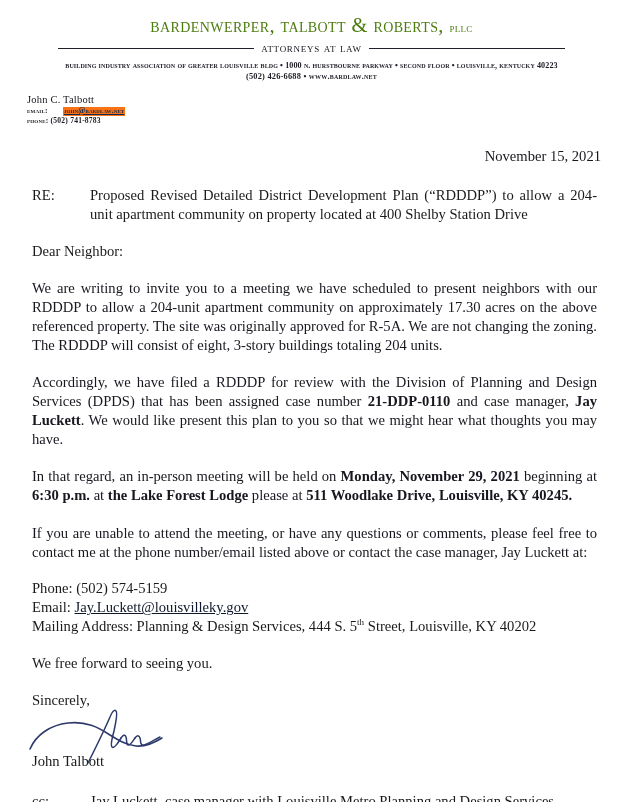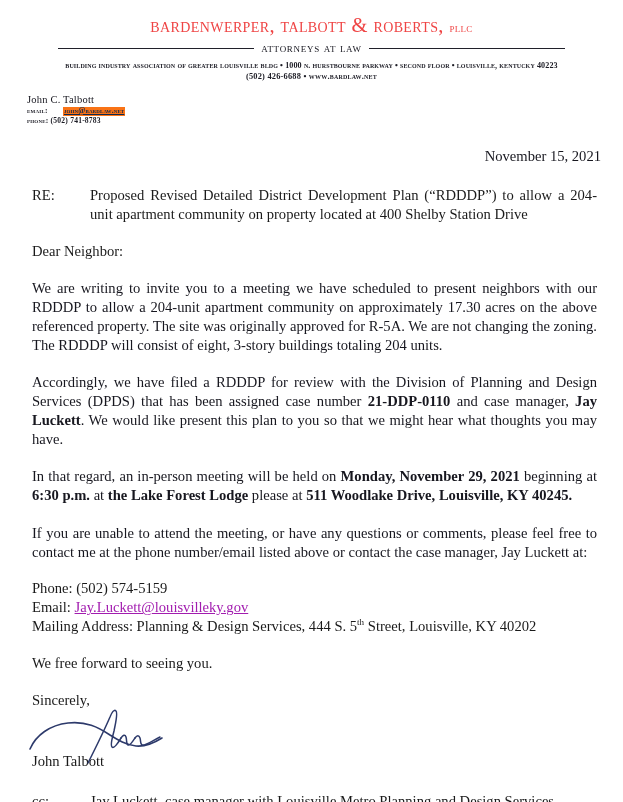--- a/index.html
+++ b/index.html
@@ -25,21 +25,21 @@
     position: relative;
   }
 
   
   .letterhead { text-align: center; }
 
   .firm-name {
     font-family: "Liberation Serif", "DejaVu Serif", serif;
     font-size: 20.5px;
     letter-spacing: 0.4px;
-    color: #ef4444;
+    color: #4d7c0f;
     white-space: nowrap;
     line-height: 1.15;
     font-variant: small-caps;
     text-transform: lowercase;
   }
   .firm-name .suffix {
     font-size: 13.5px;
     letter-spacing: 0.3px;
   }
 
@@ -161,21 +161,21 @@
     margin: 19px 4px 0 10px;
     color: #17171f;
   }
 
   .contact-block {
     margin: 18px 4px 0 10px;
     font-size: 14.6px;
     line-height: 1.30;
   }
   .link {
-    color: #a21caf;
+    color: #0f172a;
     text-decoration: underline;
   }
   sup { font-size: 0.62em; vertical-align: super; line-height: 0; }
 
   .closing {
     margin: 19px 4px 0 10px;
     font-size: 14.6px;
   }
   .sincerely {
     margin: 20px 4px 0 10px;

